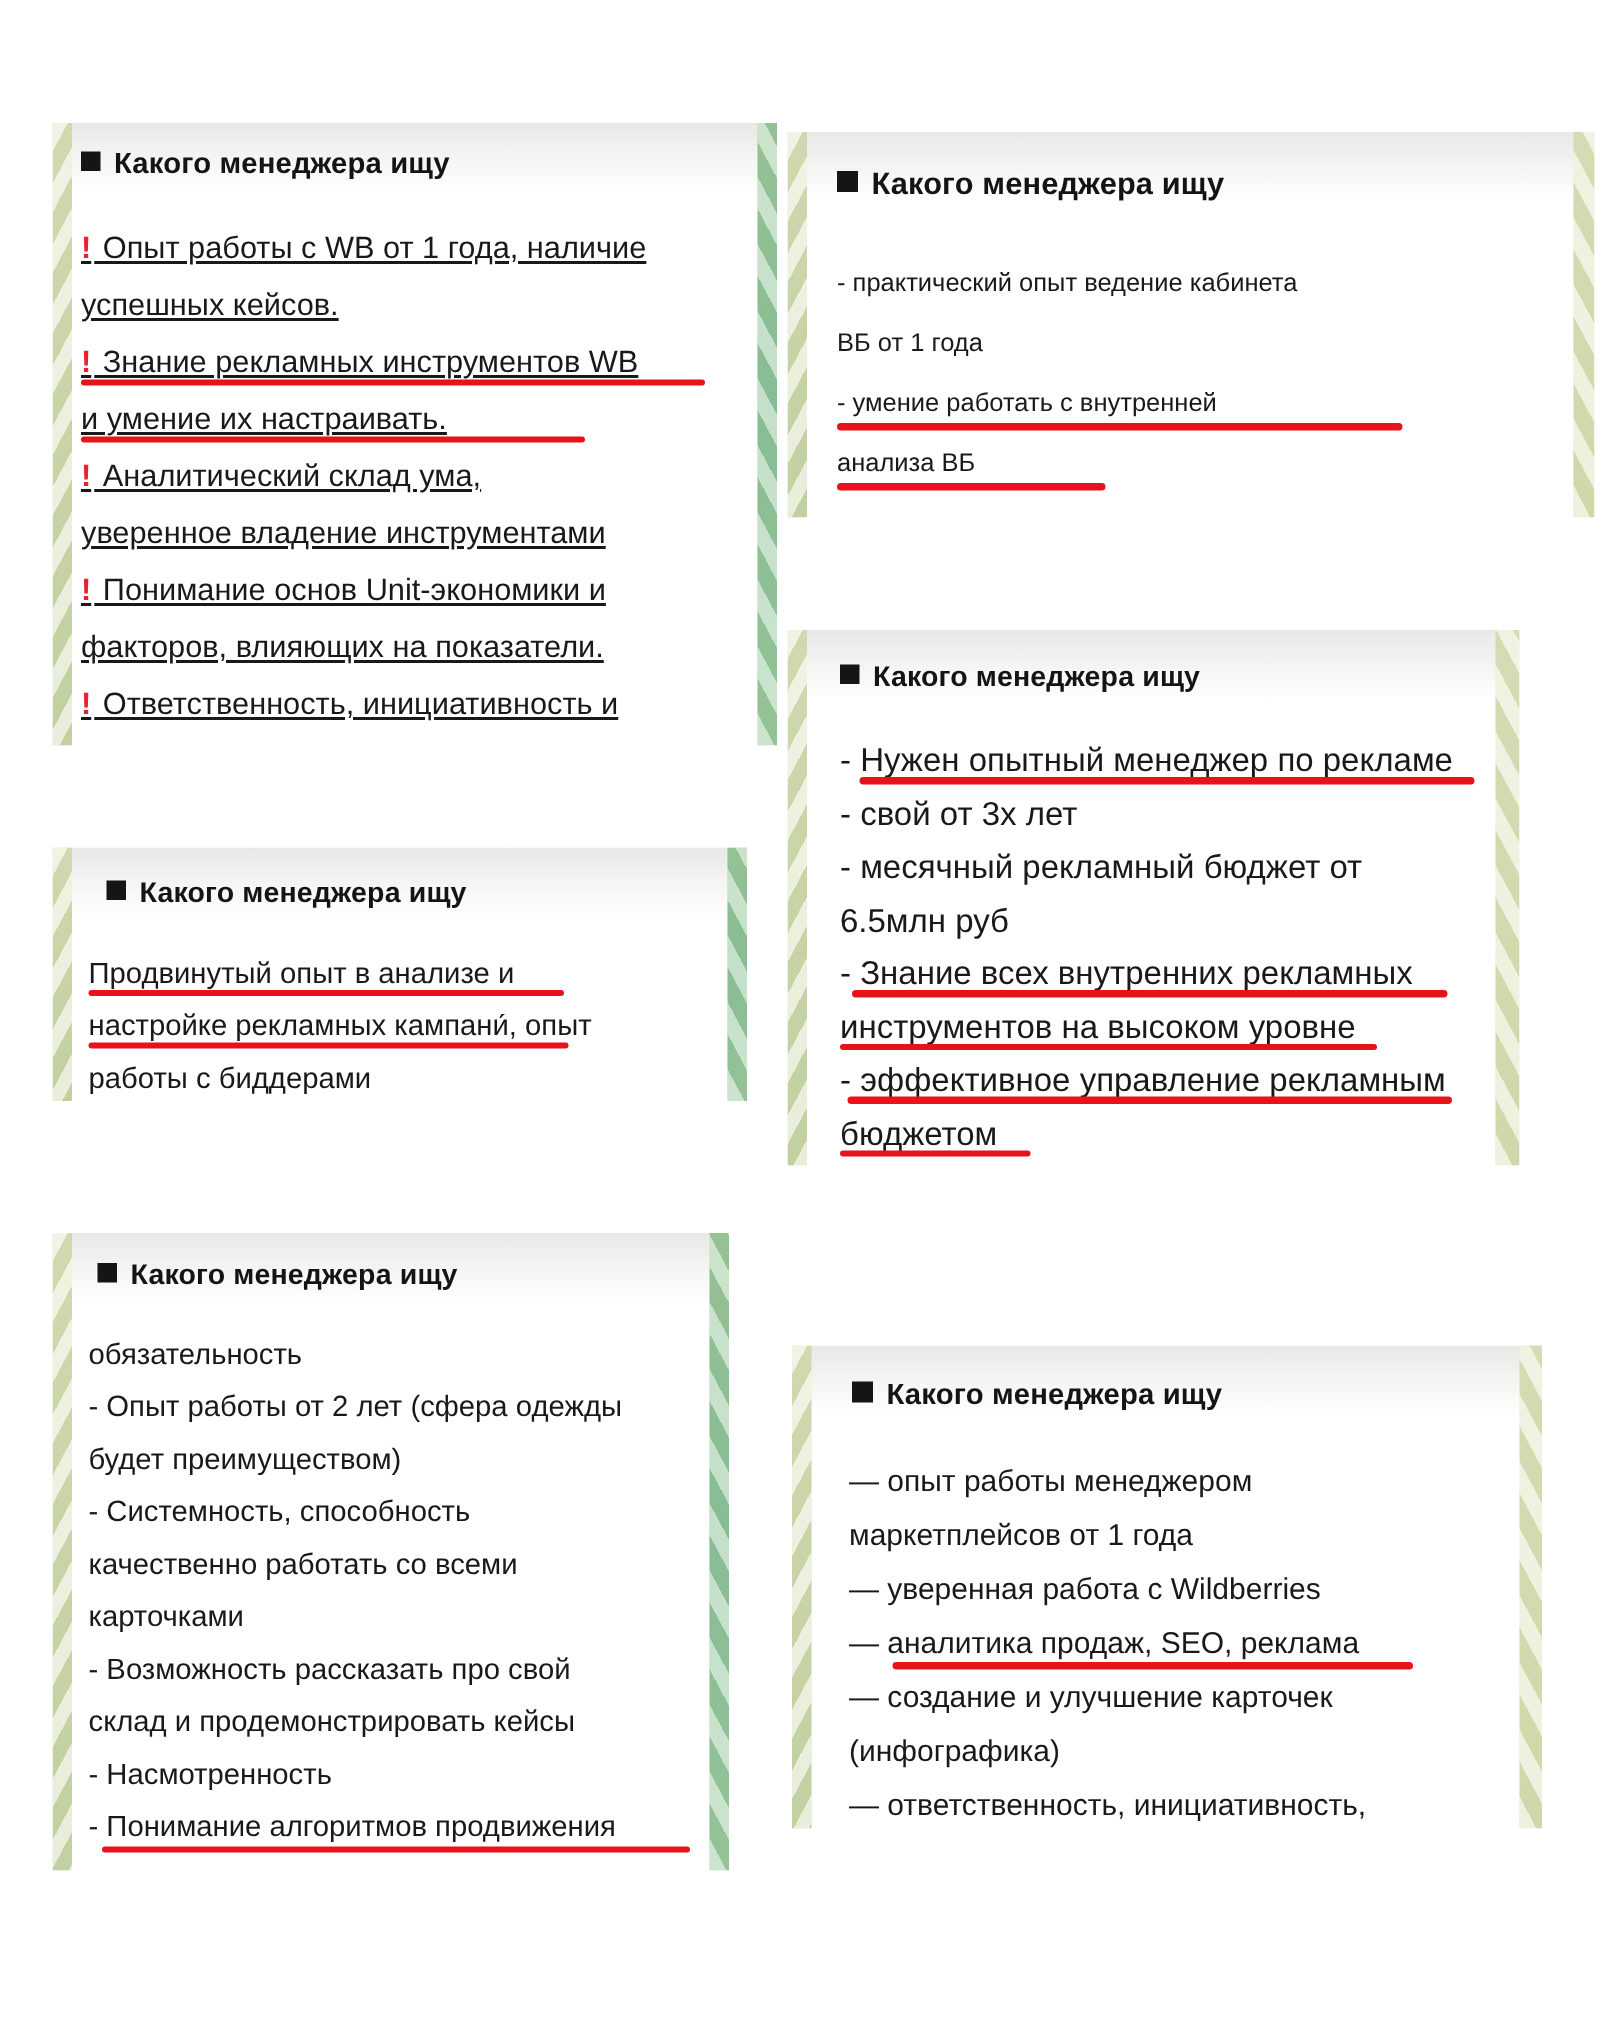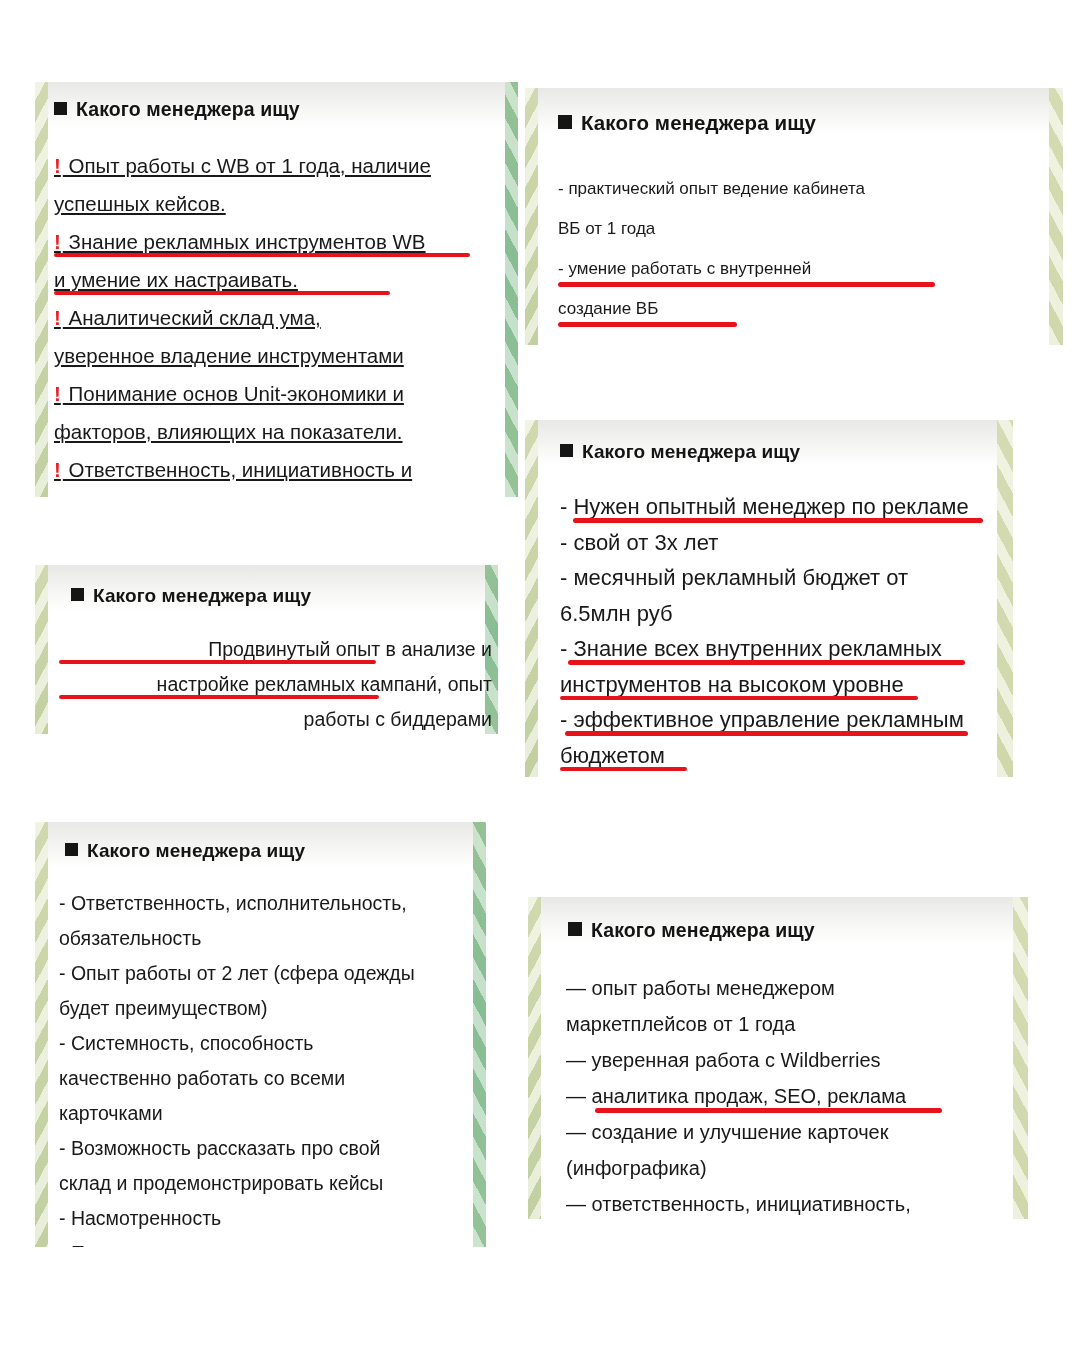--- a/index.html
+++ b/index.html
@@ -135,21 +135,21 @@
   #card-2 .ul::after { height: 5px; bottom: 2px; }
   #card-2 .u1::after { width: 377px; }
   #card-2 .u2::after { width: 179px; }
   #card-2 .edge-right-2 { right: 0; width: 14px; }
 
   
   #card-3 { left: 35px; top: 565px; width: 463px; height: 169px; }
   #card-3 .body { padding: 20px 6px 0 36px; }
   #card-3 .card-title { font-size: 19px; }
   #card-3 .sq-icon { width: 13px; height: 13px; }
-  #card-3 .lines { font-size: 19.5px; line-height: 35px; margin-top: 25px; margin-left: -12px; text-align: right; }
+  #card-3 .lines { font-size: 19.5px; line-height: 35px; margin-top: 25px; margin-left: -12px; }
   #card-3 .ul::after { height: 4px; bottom: 3px; }
   #card-3 .u1::after { width: 317px; }
   #card-3 .u2::after { width: 320px; }
 
   
   #card-4 { left: 525px; top: 420px; width: 488px; height: 357px; }
   #card-4 .body { padding: 21px 6px 0 35px; }
   #card-4 .card-title { font-size: 19px; }
   #card-4 .sq-icon { width: 13px; height: 13px; }
   #card-4 .lines { font-size: 22px; line-height: 35.5px; margin-top: 26px; }
@@ -219,21 +219,21 @@
     <div class="edge edge-left"></div>
     <div class="edge-right-2"></div>
     <div class="body">
       <div class="card-title">
         <span class="sq-icon"></span><span>Какого менеджера ищу</span>
       </div>
       <div class="lines">
         <span class="ln">- практический опыт ведение кабинета</span>
         <span class="ln">ВБ от 1 года</span>
         <span class="ln ul u1">- умение работать с внутренней</span>
-        <span class="ln ul u2">создание ВБ</span>
+        <span class="ln ul u2">анализа ВБ</span>
       </div>
     </div>
   </div>
 
   <div class="card" id="card-3">
     <div class="sheen"></div>
     <div class="edge edge-left"></div>
     <div class="edge edge-right"></div>
     <div class="body">
       <div class="card-title">
@@ -271,21 +271,20 @@
 
   <div class="card" id="card-5">
     <div class="sheen"></div>
     <div class="edge edge-left"></div>
     <div class="edge edge-right"></div>
     <div class="body">
       <div class="card-title">
         <span class="sq-icon"></span><span>Какого менеджера ищу</span>
       </div>
       <div class="lines">
-        <span class="ln">- Ответственность, исполнительность,</span>
         <span class="ln">обязательность</span>
         <span class="ln">- Опыт работы от 2 лет (сфера одежды</span>
         <span class="ln">будет преимуществом)</span>
         <span class="ln">- Системность, способность</span>
         <span class="ln">качественно работать со всеми</span>
         <span class="ln">карточками</span>
         <span class="ln">- Возможность рассказать про свой</span>
         <span class="ln">склад и продемонстрировать кейсы</span>
         <span class="ln">- Насмотренность</span>
         <span class="ln ul u1">- Понимание алгоритмов продвижения</span>

